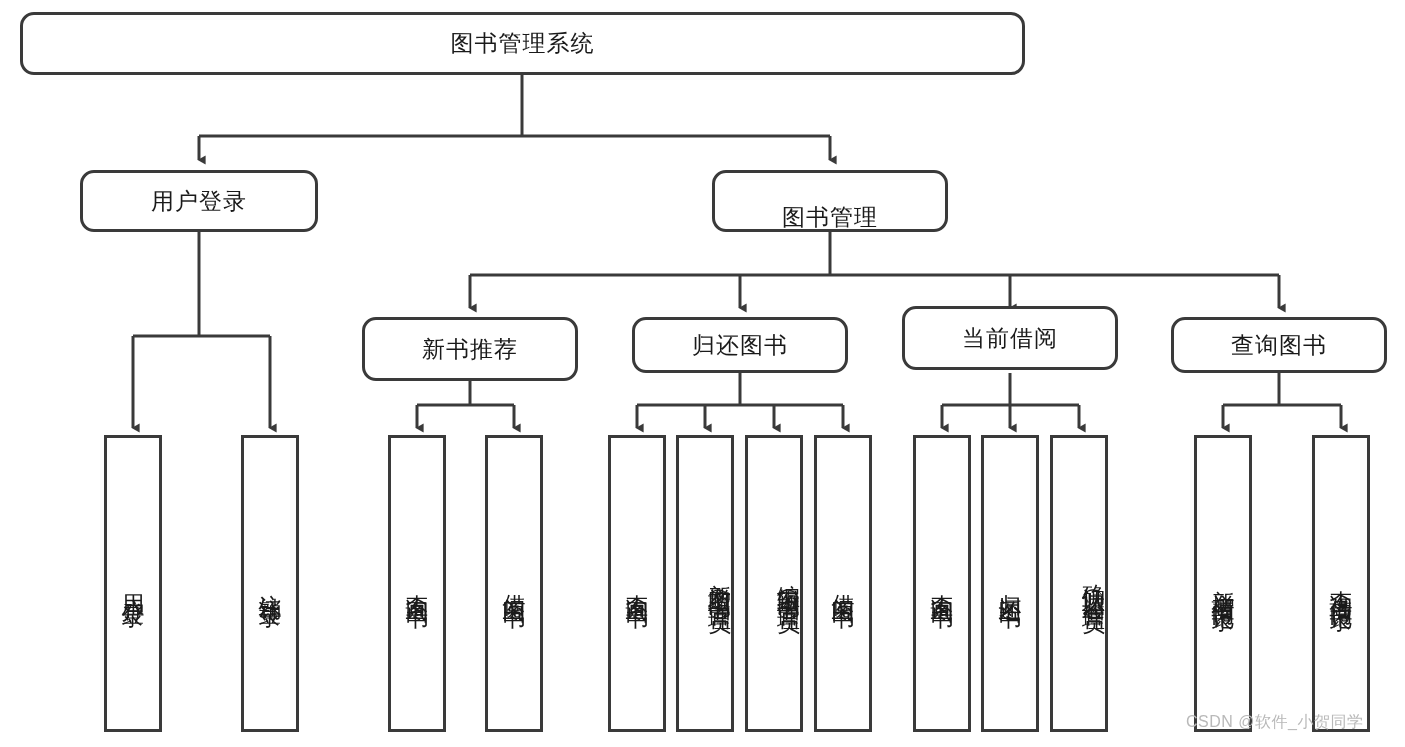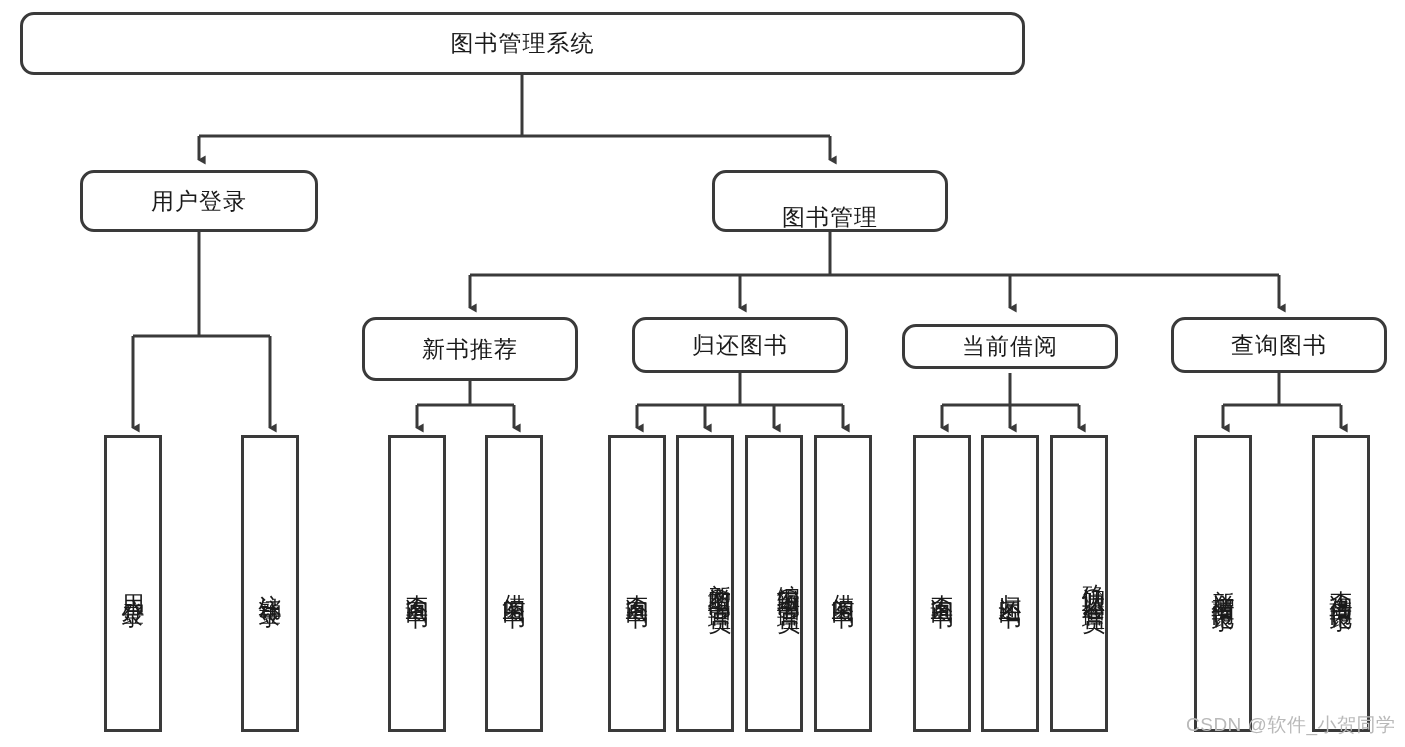--- a/index.html
+++ b/index.html
@@ -58,21 +58,21 @@
     white-space: nowrap;
   }
   .node .htext {
     white-space: nowrap;
     line-height: 1;
   }
   #watermark {
     position: absolute;
     left: 1186px;
     top: 712px;
-    font-size: 19px;
+    font-size: 16px;
     color: #b9b9b9;
     white-space: nowrap;
     letter-spacing: 0.5px;
   }
 </style>
 </head>
 <body>
 
 <div id="canvas">
 
@@ -136,21 +136,21 @@
   <div class="node horiz" style="left:712px; top:170px; width:236px; height:62px;align-items:flex-end;">
     <span class="htext">图书管理</span>
   </div>
 
   <div class="node horiz" style="left:362px; top:317px; width:216px; height:64px;">
     <span class="htext">新书推荐</span>
   </div>
   <div class="node horiz" style="left:632px; top:317px; width:216px; height:56px;">
     <span class="htext">归还图书</span>
   </div>
-  <div class="node horiz" style="left:902px; top:324px; width:216px; height:45px;">
+  <div class="node horiz" style="left:902px; top:306px; width:216px; height:64px;">
     <span class="htext">当前借阅</span>
   </div>
   <div class="node horiz" style="left:1171px; top:317px; width:216px; height:56px;">
     <span class="htext">查询图书</span>
   </div>
 
   <div class="node vert" style="left:104px; top:435px; width:58px; height:297px;">
     <span class="vtext">用户登录</span>
   </div>
   <div class="node vert" style="left:241px; top:435px; width:58px; height:297px;">

